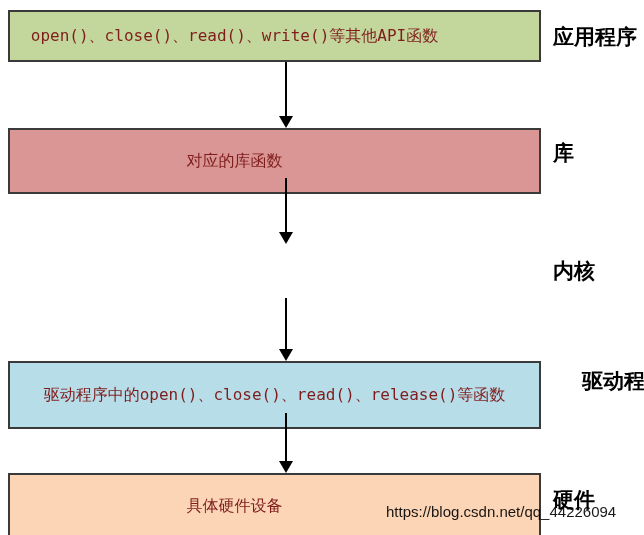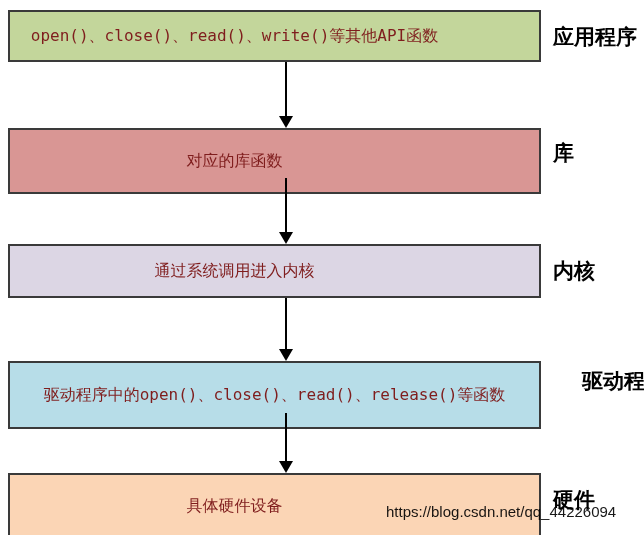--- a/index.html
+++ b/index.html
@@ -101,23 +101,20 @@
   <div class="fbox b1" style="background-color: rgb(217, 150, 148);">
     <span class="btxt pad">对应的库函数</span>
   </div>
   <div class="slabel l1">库</div>
 
   <div class="arrow a1">
     <div class="shaft"></div>
     <div class="head"></div>
   </div>
 
-  <div class="fbox b2" style="background-color: rgb(220, 214, 228);">
-    <span class="btxt pad">通过系统调用进入内核</span>
-  </div>
   <div class="slabel l2">内核</div>
 
   <div class="arrow a2">
     <div class="shaft"></div>
     <div class="head"></div>
   </div>
 
   <div class="fbox b3" style="background-color: rgb(183, 221, 232);">
     <span class="btxt">驱动程序中的open()、close()、read()、release()等函数</span>
   </div>

